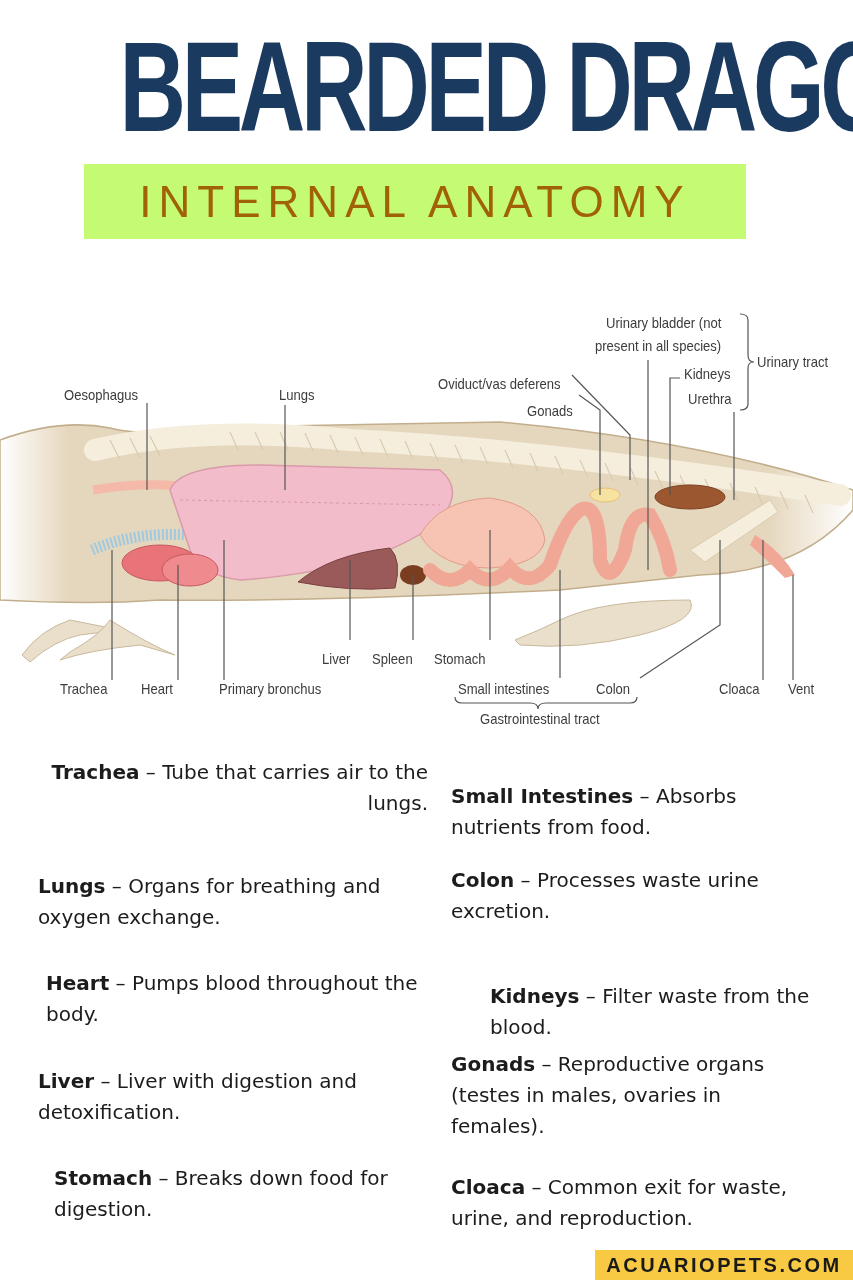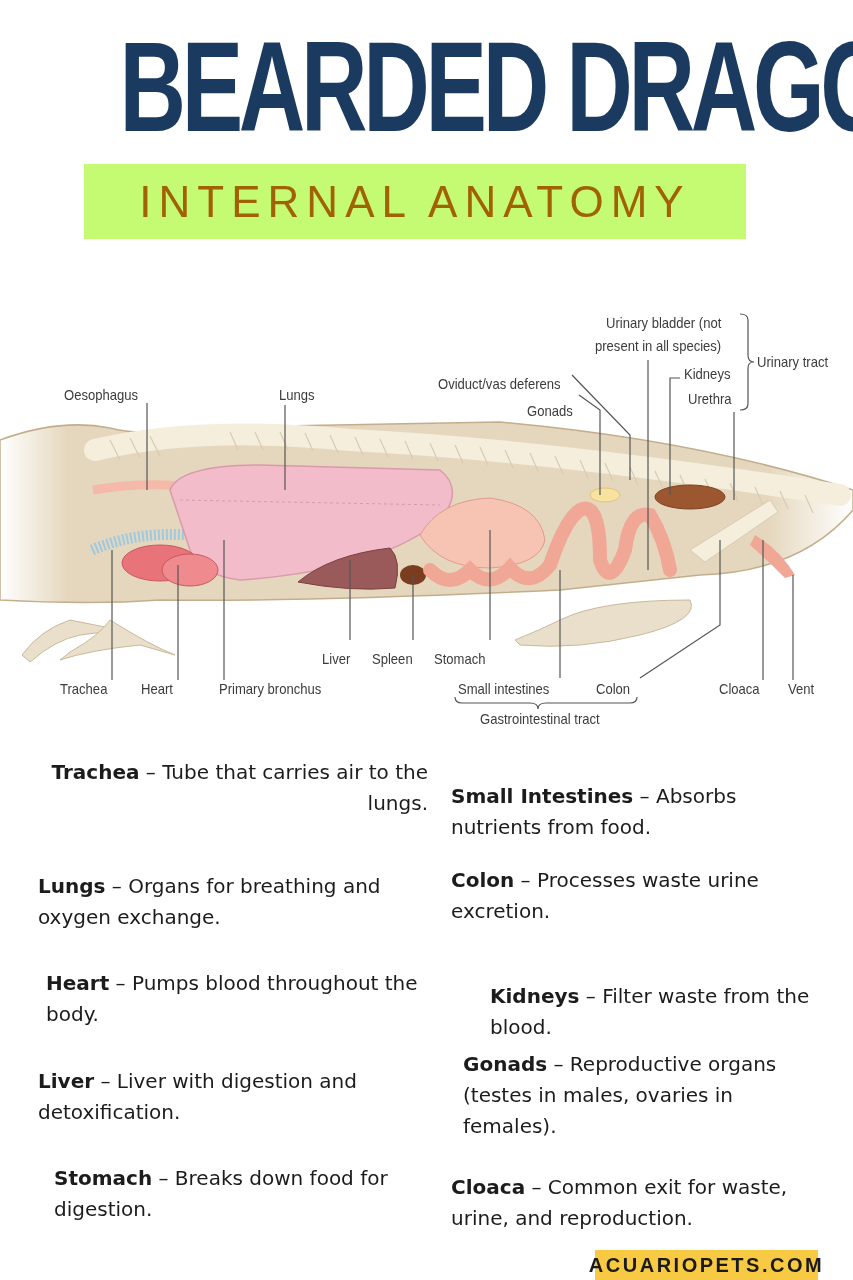--- a/index.html
+++ b/index.html
@@ -28,21 +28,21 @@
   .lbl {
     position: absolute; font-family: "Liberation Sans", sans-serif; font-size: 14.5px;
     color: #3c3c3c; white-space: nowrap; transform: scaleX(0.9); transform-origin: left top;
   }
 
   .desc { position: absolute; width: 390px; font-family: "DejaVu Sans", sans-serif;
     font-size: 20px; line-height: 31px; color: #1c1c1c; }
   .desc .term { font-weight: 700; }
 
   .badge {
-    position: absolute; left: 595px; top: 1250px; width: 223px; height: 30px;
+    position: absolute; left: 595px; top: 1250px; width: 258px; height: 30px;
     background: #f8c942; display: flex; align-items: center; justify-content: center;
   }
   .badge span { font-family: "Liberation Sans", sans-serif; font-weight: 700; font-size: 20px;
     letter-spacing: 2.5px; color: #1a1a1a; }
 </style>
 </head>
 <body>
 
 <div class="title">BEARDED DRAGON</div>
 <div class="subtitle-box">
@@ -161,21 +161,21 @@
 
 <div class="desc" style="left:451px;top:773px;width:370px;margin-top:8px;">
   <span class="term">Small Intestines</span><span> – Absorbs nutrients from food.</span>
 </div>
 <div class="desc" style="left:451px;top:865px;width:370px;">
   <span class="term">Colon</span><span> – Processes waste urine excretion.</span>
 </div>
 <div class="desc" style="left:451px;top:981px;width:370px;margin-left:39px;">
   <span class="term">Kidneys</span><span> – Filter waste from the blood.</span>
 </div>
-<div class="desc" style="left:451px;top:1049px;width:345px;margin-left:12px;">
+<div class="desc" style="left:451px;top:1049px;width:345px;">
   <span class="term">Gonads</span><span> – Reproductive organs (testes in males, ovaries in females).</span>
 </div>
 <div class="desc" style="left:451px;top:1172px;width:370px;">
   <span class="term">Cloaca</span><span> – Common exit for waste, urine, and reproduction.</span>
 </div>
 
 <div class="badge">
   <span>ACUARIOPETS.COM</span>
 </div>
 

